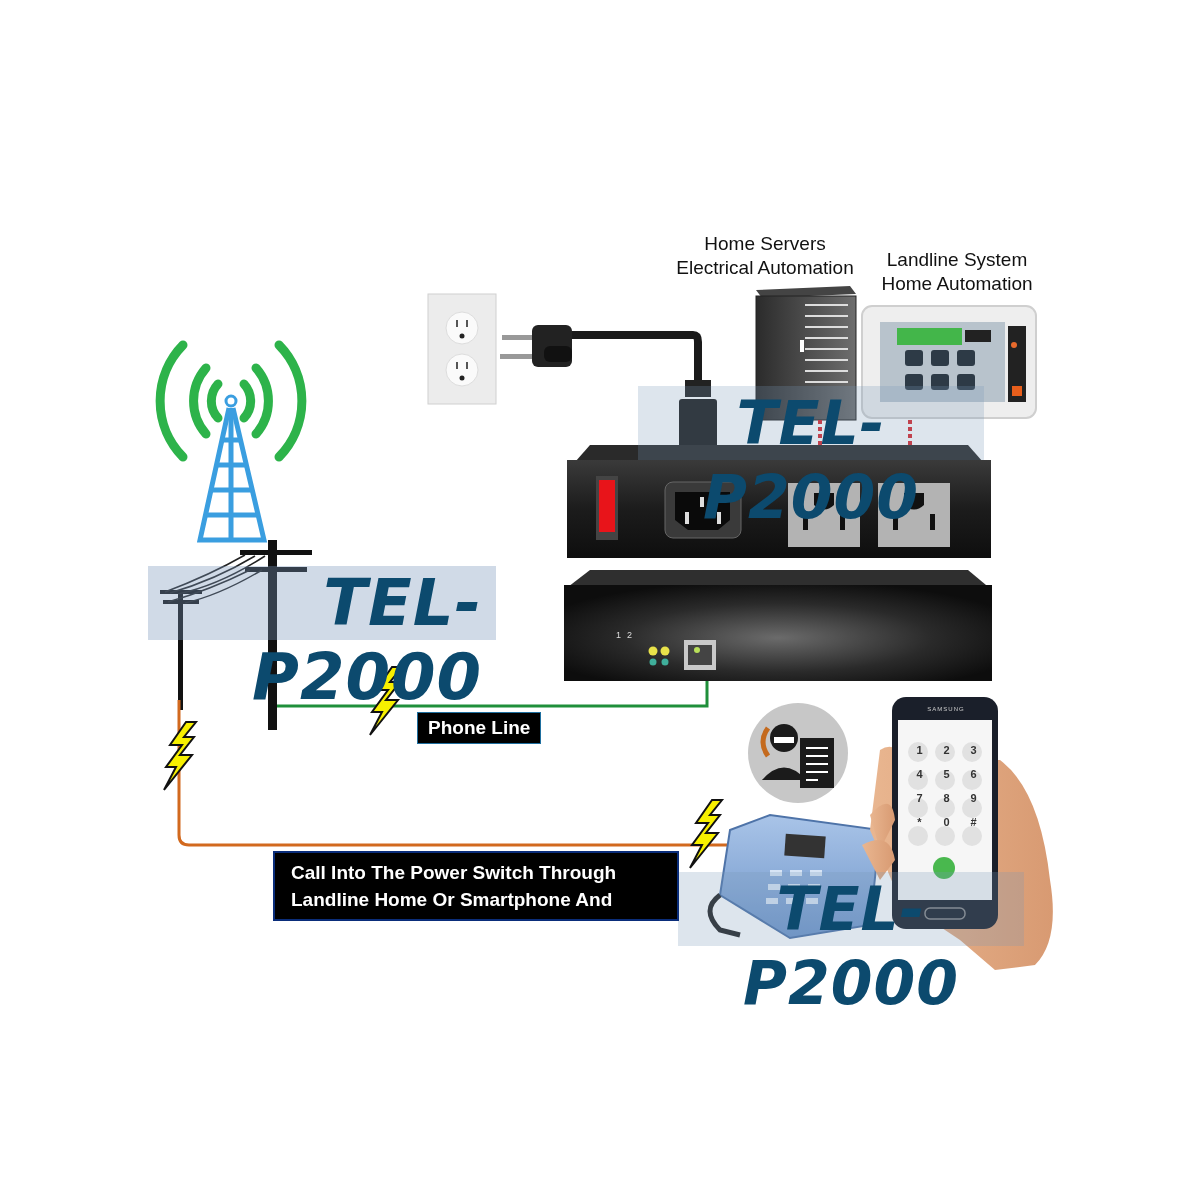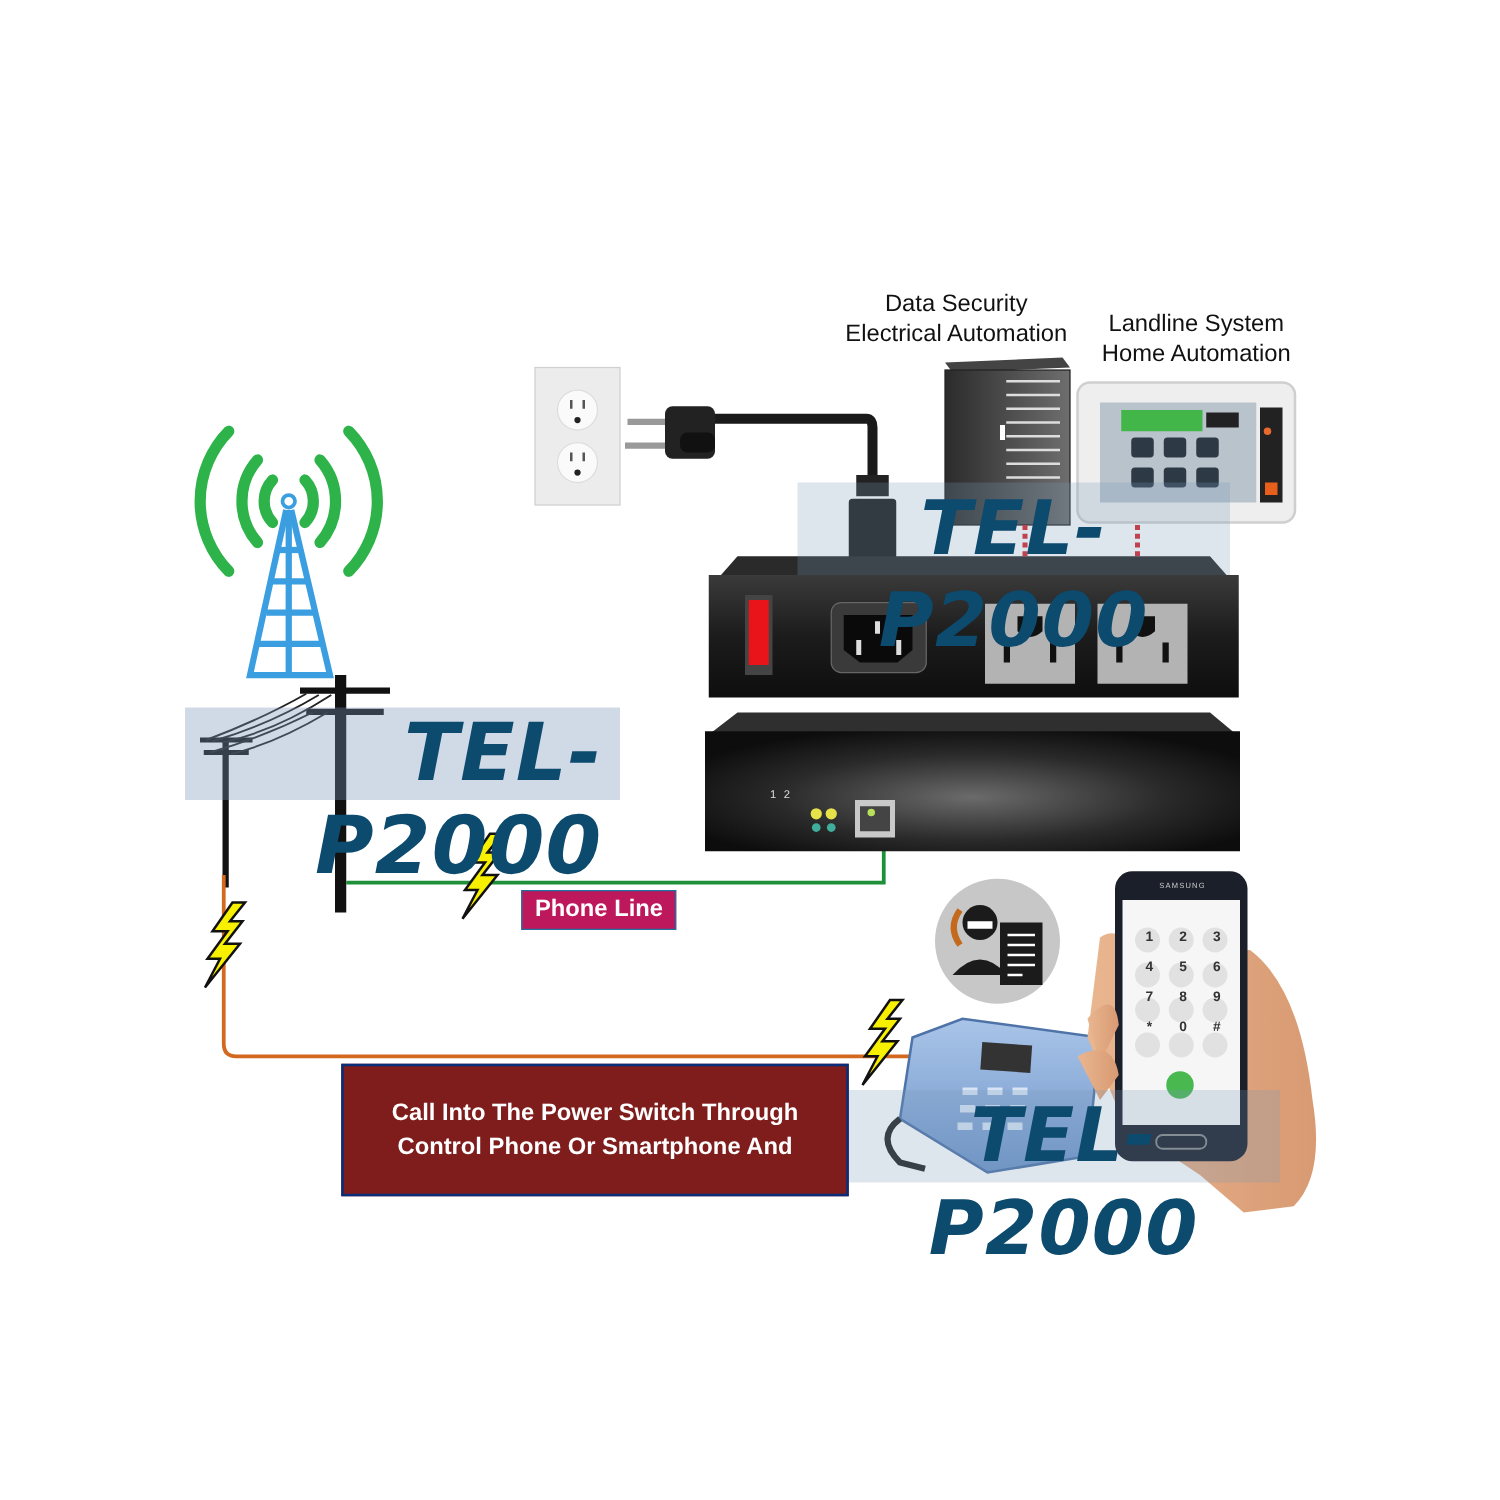--- a/index.html
+++ b/index.html
@@ -1,21 +1,21 @@
 <!DOCTYPE html>
 <html><head>
 <meta charset="utf-8">
 <style>
   html, body { margin:0; padding:0; background:#ffffff; }
   body { width:1200px; height:1200px; position:relative; overflow:hidden; font-family:"Liberation Sans", sans-serif; }
   .abs { position:absolute; }
   svg.layer { position:absolute; left:0; top:0; }
   .label-dark { color:#111; font-size:19px; text-align:center; line-height:24px; }
-  .phone-line-badge { background:#be185d; color:#fff; font-weight:bold; font-size:19px; padding:4px 10px; border:1px solid #1f6f9f; }
-  .caption-box { background:#7f1d1d; color:#fff; font-weight:bold; font-size:19px; line-height:27px; padding:24px 16px; border:2px solid #0a2d7a;text-align:center; }
+  .phone-line-badge { background:#000000; color:#fff; font-weight:bold; font-size:19px; padding:4px 10px; border:1px solid #1f6f9f; }
+  .caption-box { background:#000000; color:#fff; font-weight:bold; font-size:19px; line-height:27px; padding:6px 16px; border:2px solid #0a2d7a; }
   .watermark { color:#0c4a6e; font-family:"DejaVu Sans", sans-serif; font-weight:bold; font-style:italic; background:rgba(120,150,185,0.35); letter-spacing:1px; }
 </style>
 </head>
 <body>
 
 <svg class="layer" width="1200" height="1200" viewBox="0 0 1200 1200">
   <defs>
     <linearGradient id="boxGrad" x1="0" y1="0" x2="0" y2="1">
       <stop offset="0" stop-color="#3a3a3a"></stop>
       <stop offset="0.5" stop-color="#1c1c1c"></stop>
@@ -239,38 +239,38 @@
   </g>
 </svg>
 
 <div class="abs watermark" style="left:148px; top:566px; width:348px; height:74px; font-size:64px; line-height:74px; text-align:right; padding-right:14px; box-sizing:border-box;">TEL-P2000</div>
 
 <div class="abs watermark" style="left:638px; top:386px; width:346px; height:74px; font-size:60px; line-height:74px; text-align:center; background:rgba(120,150,185,0.25);">TEL-P2000</div>
 
 <div class="abs watermark" style="left:678px; top:872px; width:346px; height:74px; font-size:60px; line-height:74px; text-align:center; background:rgba(120,150,185,0.25);">TEL-P2000</div>
 
 <div class="abs label-dark" style="left:660px; top:232px; width:210px;">
-  <div>Data Security</div>
+  <div>Home Servers</div>
   <div>Electrical Automation</div>
 </div>
 
 <div class="abs label-dark" style="left:868px; top:248px; width:178px;">
   <div>Landline System</div>
   <div>Home Automation</div>
 </div>
 
 <div class="abs" style="left:616px; top:630px; font-size:9px; color:#ddd; letter-spacing:6px;">
   <span>1</span><span>2</span>
 </div>
 
 <div class="abs phone-line-badge" style="left:417px; top:712px;">Phone Line</div>
 
 <div class="abs caption-box" style="left:273px; top:851px; width:370px;">
   <div>Call Into The Power Switch Through</div>
-  <div>Control Phone Or Smartphone And</div>
+  <div>Landline Home Or Smartphone And</div>
 </div>
 
 <div class="abs" style="left:918px; top:706px; width:56px; text-align:center; font-size:6px; color:#ccc; letter-spacing:1px;">SAMSUNG</div>
 
 <div class="abs" style="left:906px; top:744px; width:80px; display:grid; grid-template-columns:repeat(3, 27px); row-gap:12px; font-size:11px; font-weight:bold; color:#333; text-align:center;">
   <span>1</span>
   <span>2</span>
   <span>3</span>
   <span>4</span>
   <span>5</span>

